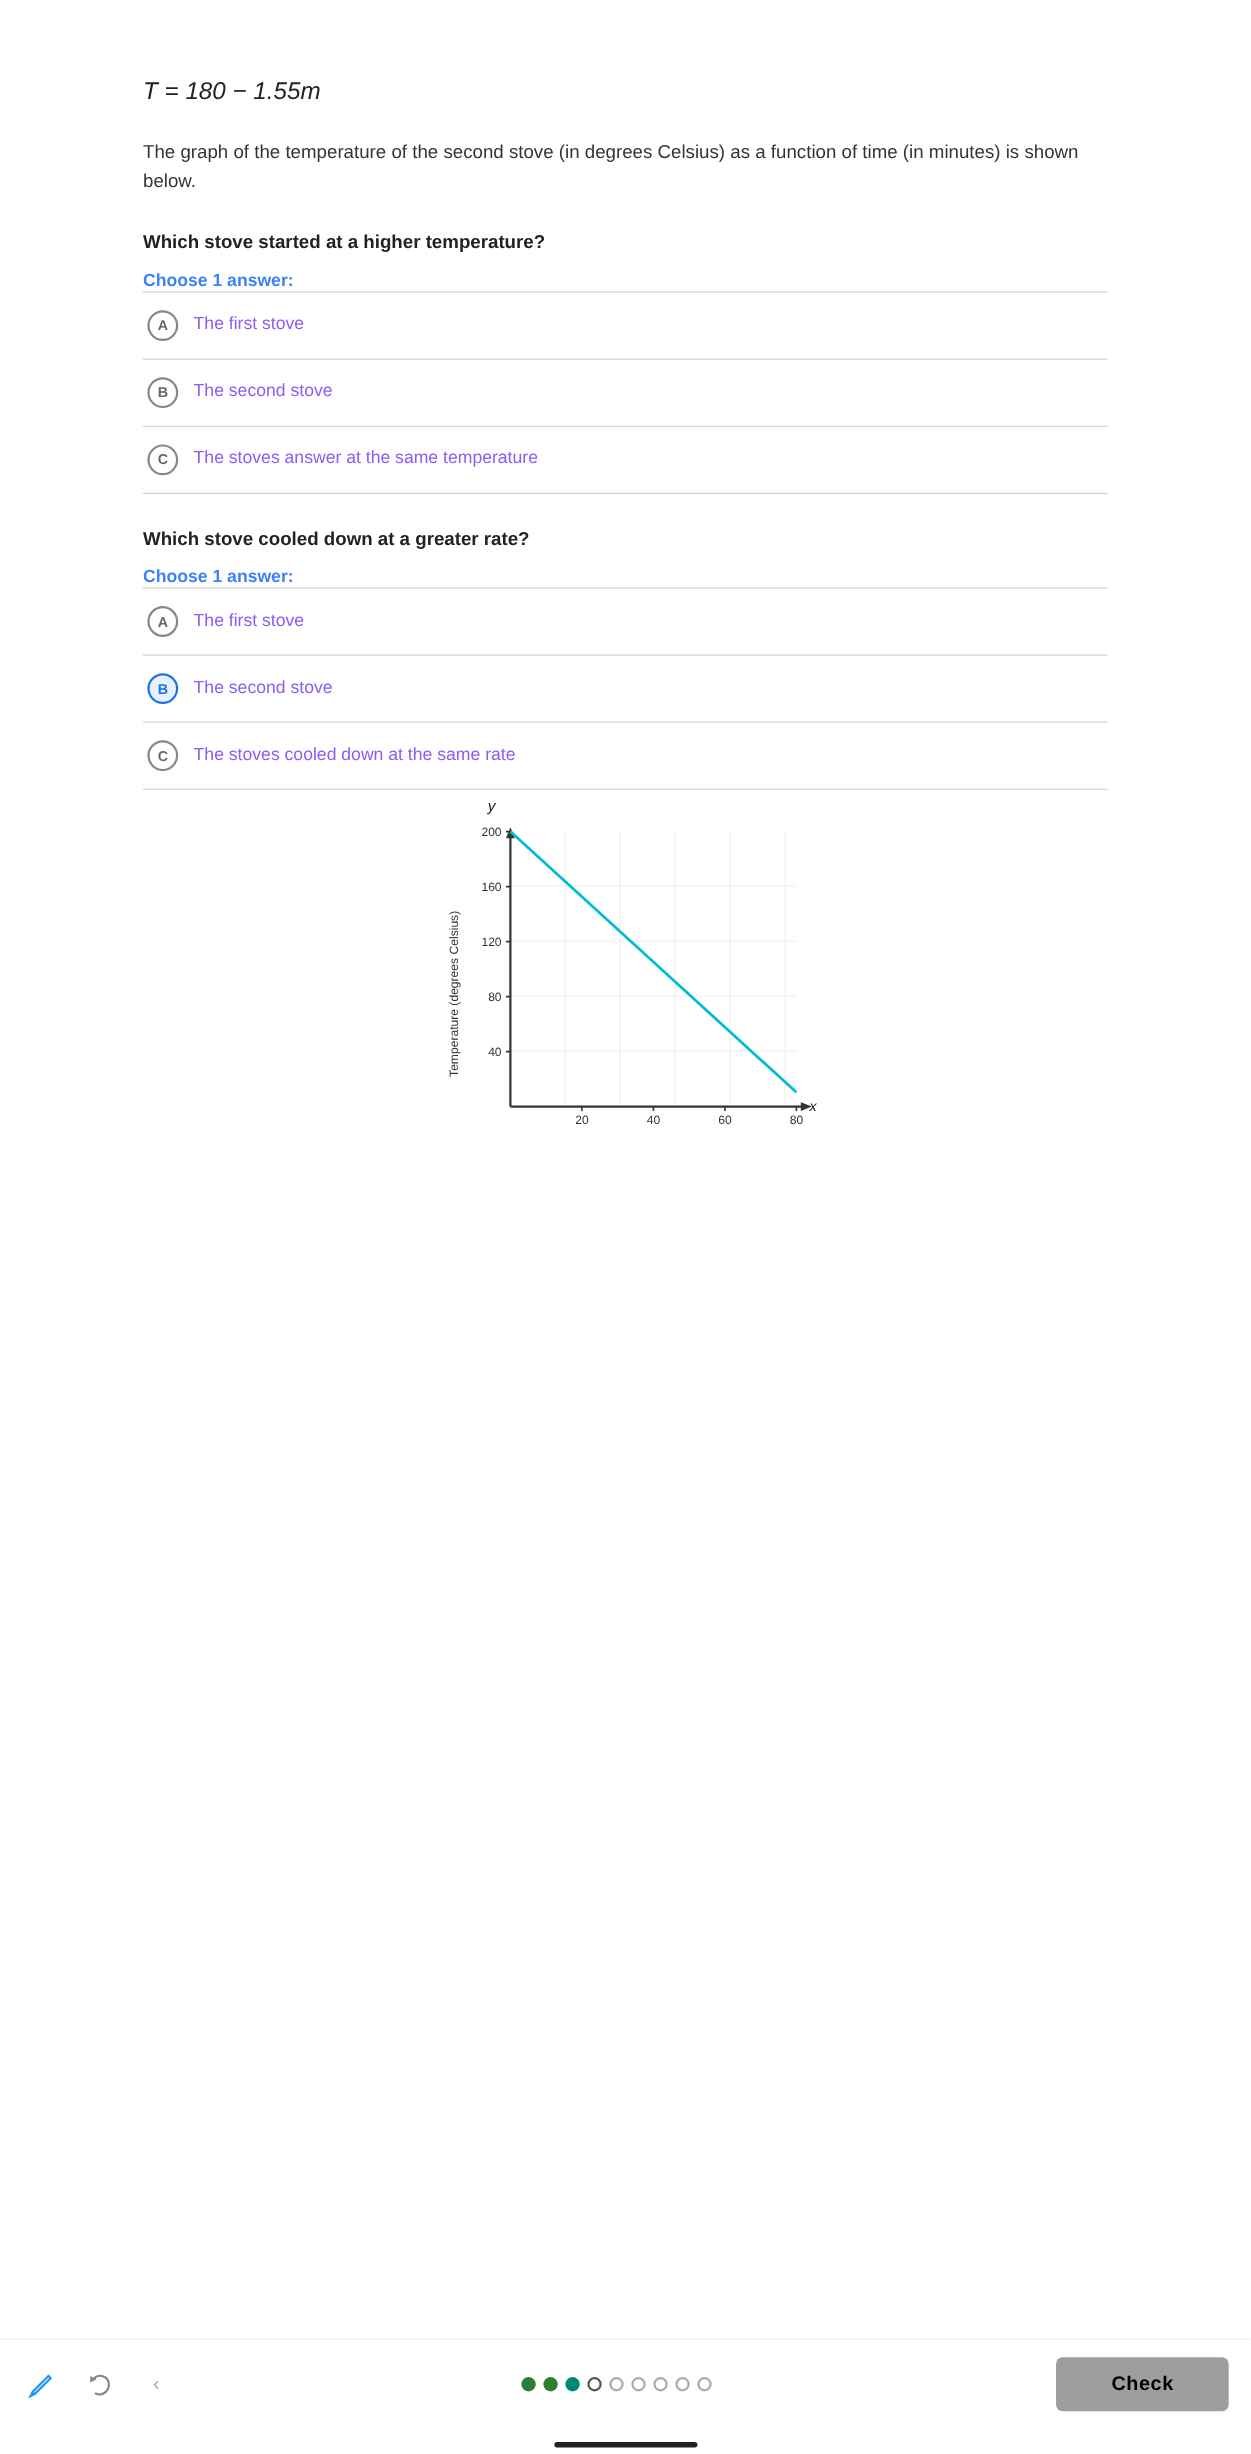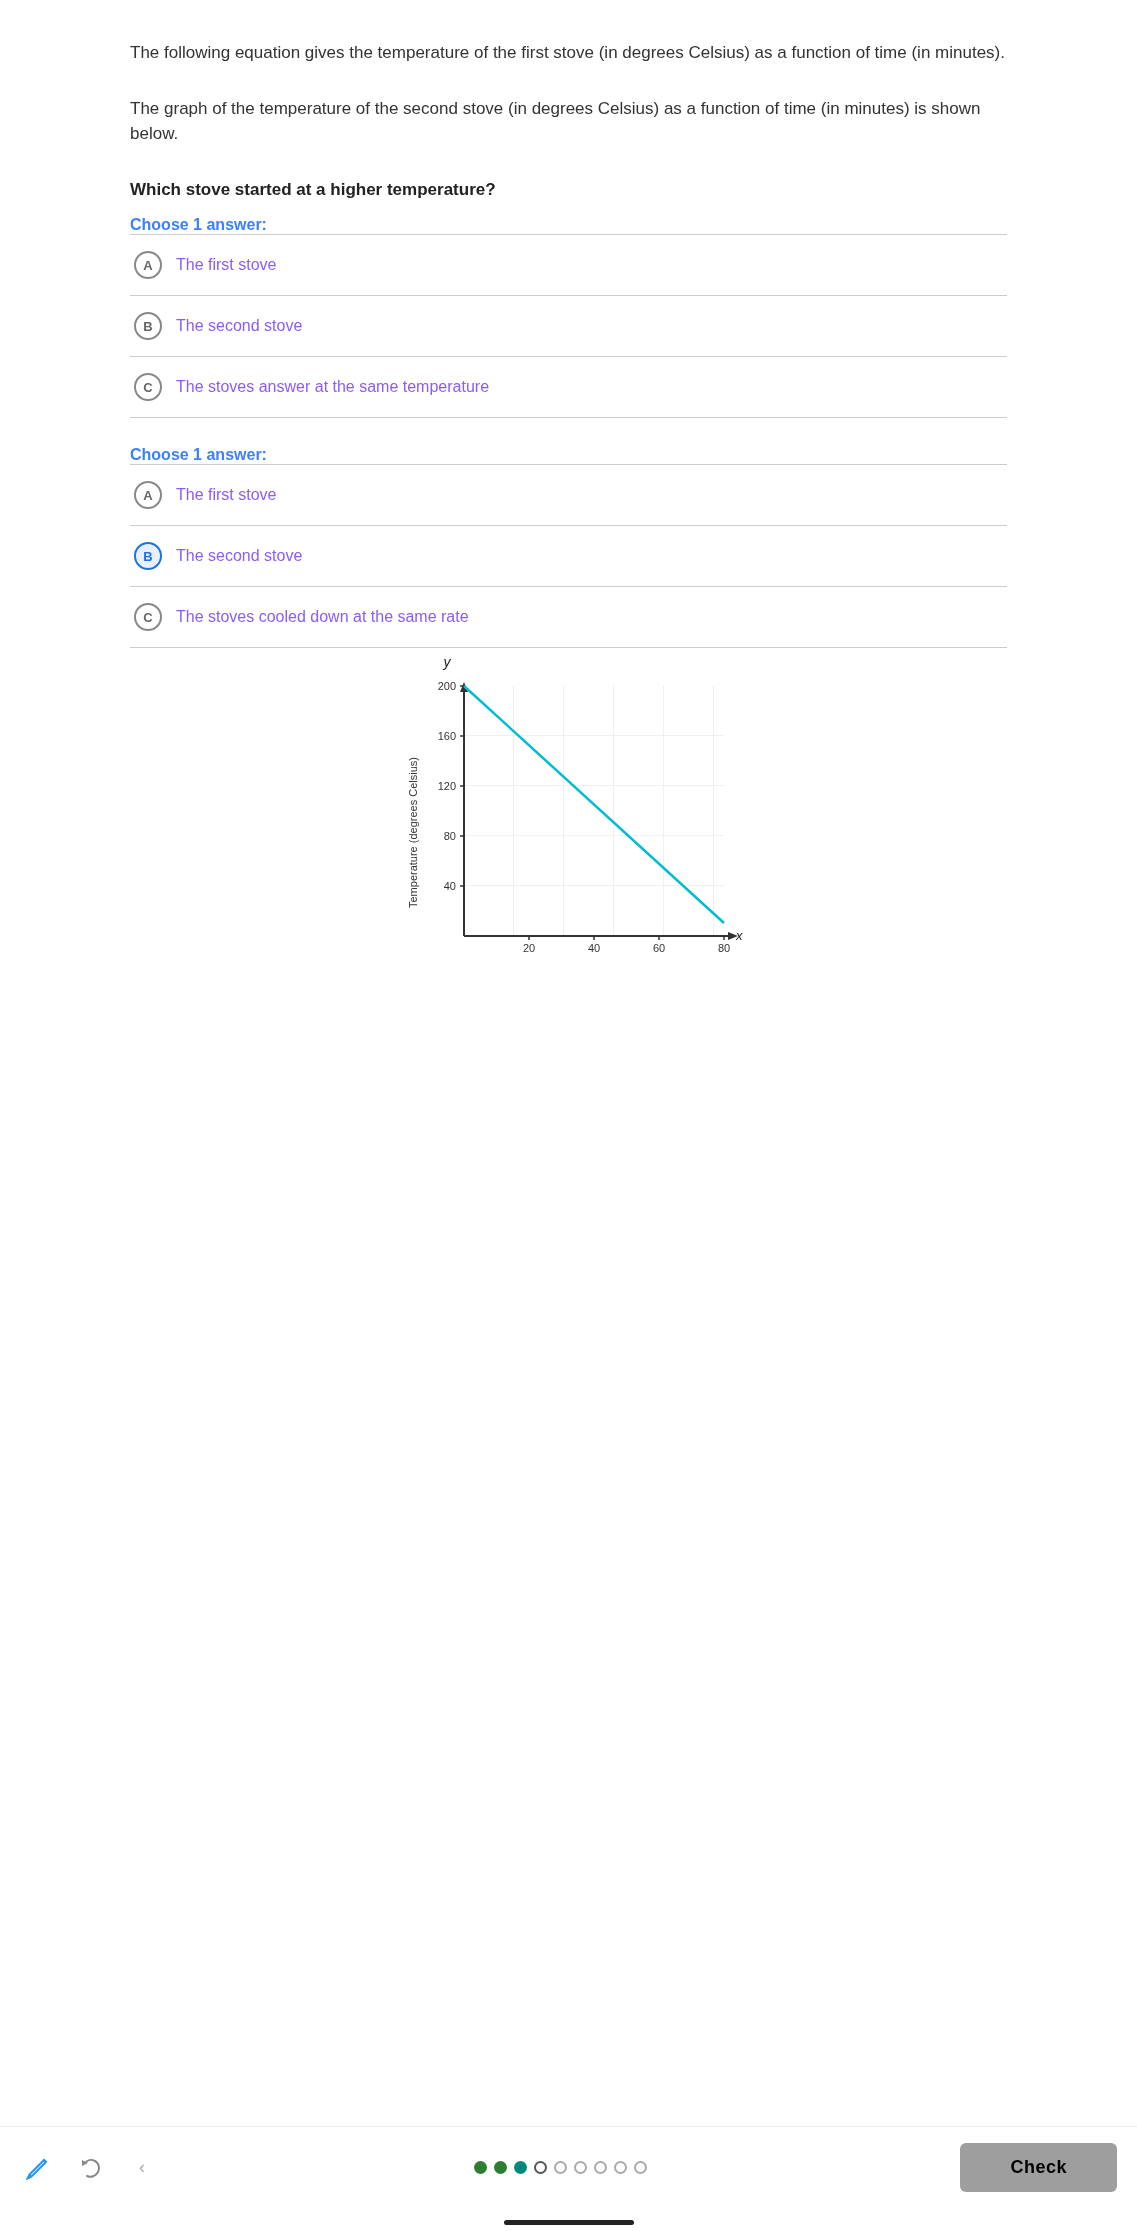--- a/index.html
+++ b/index.html
@@ -153,22 +153,24 @@
       height: 5px;
       background: #222;
       border-radius: 3px;
     }
   </style>
 </head>
 <body>
 
 <div class="content-area">
 
-  <p class="intro-text">The following equation gives the temperature of the first stove (in degrees Celsius) as a function of time (in minutes).</p>
-
+
+  <div class="equation">
+    <em>T</em> = 180 − 1.55<em>m</em>
+  </div>
 
   <p class="graph-intro">The graph of the temperature of the second stove (in degrees Celsius) as a function of time (in minutes) is shown below.</p>
 
   <div class="question-block section-gap">
     <p class="question-text">Which stove started at a higher temperature?</p>
     <p class="choose-label">Choose 1 answer:</p>
 
     <div class="answer-option">
       <div class="circle-label">A</div>
       <span class="option-text">The first stove</span>
@@ -177,20 +179,21 @@
       <div class="circle-label">B</div>
       <span class="option-text">The second stove</span>
     </div>
     <div class="answer-option">
       <div class="circle-label">C</div>
       <span class="option-text">The stoves answer at the same temperature</span>
     </div>
   </div>
 
   <div class="question-block section-gap">
+    <p class="question-text">Which stove cooled down at a greater rate?</p>
     <p class="choose-label">Choose 1 answer:</p>
 
     <div class="answer-option">
       <div class="circle-label">A</div>
       <span class="option-text">The first stove</span>
     </div>
     <div class="answer-option">
       <div class="circle-label selected">B</div>
       <span class="option-text">The second stove</span>
     </div>

